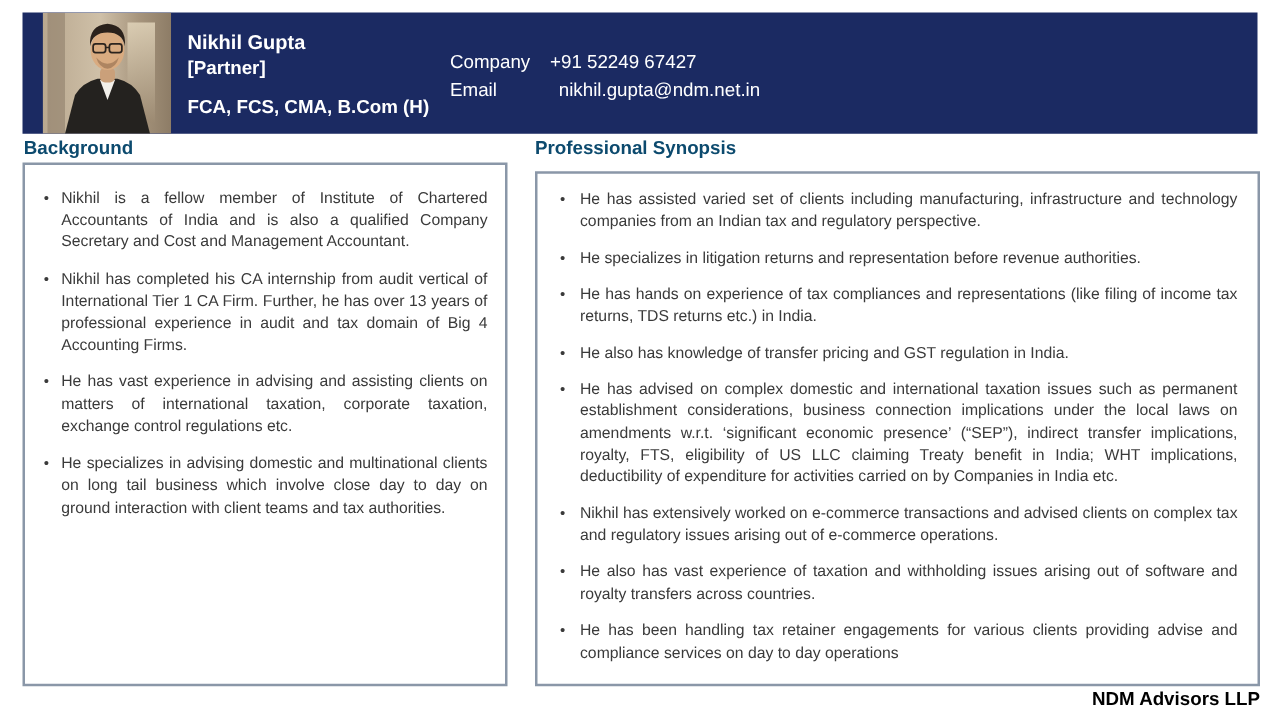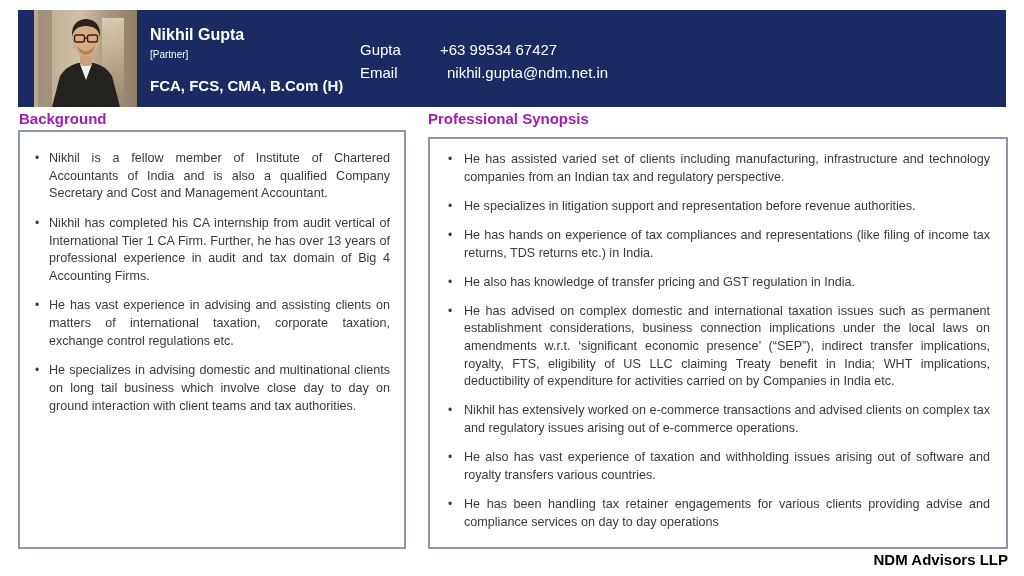--- a/index.html
+++ b/index.html
@@ -29,21 +29,21 @@
 
   .name-block {
     position: absolute;
     left: 132px; top: 14px;
     color: #ffffff;
   }
   .person-name {
     font-size: 16px; font-weight: bold; line-height: 21px;
   }
   .person-title {
-    font-size: 10px; font-weight: normal; line-height: 20px;
+    font-size: 15px; font-weight: bold; line-height: 20px;
   }
   .person-credentials {
     font-size: 15px; font-weight: bold; margin-top: 12px;
   }
 
   .contact-block {
     position: absolute;
     left: 342px; top: 28px;
     color: #ffffff;
     font-size: 15px;
@@ -51,21 +51,21 @@
   .contact-row { display: flex; line-height: 23px; }
   .contact-label { width: 80px; }
   .contact-value { }
   .contact-value.email { padding-left: 7px; }
 
   
   .section-heading {
     position: absolute;
     font-size: 15px;
     font-weight: bold;
-    color: #a21caf;
+    color: #0c4a6e;
   }
   .heading-background { left: 19px; top: 110px; }
   .heading-synopsis   { left: 428px; top: 110px; }
 
   
   .content-box {
     position: absolute;
     border: 2px solid #8A97A8;
     background: #ffffff;
     box-sizing: border-box;
@@ -147,22 +147,22 @@
     </div>
 
     <div class="name-block">
       <div class="person-name">Nikhil Gupta</div>
       <div class="person-title">[Partner]</div>
       <div class="person-credentials">FCA, FCS, CMA, B.Com (H)</div>
     </div>
 
     <div class="contact-block">
       <div class="contact-row">
-        <span class="contact-label">Gupta</span>
-        <span class="contact-value">+63 99534 67427</span>
+        <span class="contact-label">Company</span>
+        <span class="contact-value">+91 52249 67427</span>
       </div>
       <div class="contact-row">
         <span class="contact-label">Email</span>
         <span class="contact-value email">nikhil.gupta@ndm.net.in</span>
       </div>
     </div>
   </div>
 
   <div class="section-heading heading-background">Background</div>
   <div class="section-heading heading-synopsis">Professional Synopsis</div>
@@ -172,25 +172,25 @@
       <li>Nikhil is a fellow member of Institute of Chartered Accountants of India and is also a qualified Company Secretary and Cost and Management Accountant.</li>
       <li>Nikhil has completed his CA internship from audit vertical of International Tier 1 CA Firm. Further, he has over 13 years of professional experience in audit and tax domain of Big 4 Accounting Firms.</li>
       <li>He has vast experience in advising and assisting clients on matters of international taxation, corporate taxation, exchange control regulations etc.</li>
       <li>He specializes in advising domestic and multinational clients on long tail business which involve close day to day on ground interaction with client teams and tax authorities.</li>
     </ul>
   </div>
 
   <div class="content-box box-right">
     <ul class="bullet-list">
       <li>He has assisted varied set of clients including manufacturing, infrastructure and technology companies from an Indian tax and regulatory perspective.</li>
-      <li>He specializes in litigation support and representation before revenue authorities.</li>
+      <li>He specializes in litigation returns and representation before revenue authorities.</li>
       <li>He has hands on experience of tax compliances and representations (like filing of income tax returns, TDS returns etc.) in India.</li>
       <li>He also has knowledge of transfer pricing and GST regulation in India.</li>
       <li>He has advised on complex domestic and international taxation issues such as permanent establishment considerations, business connection implications under the local laws on amendments w.r.t. ‘significant economic presence’ (“SEP”), indirect transfer implications, royalty, FTS, eligibility of US LLC claiming Treaty benefit in India; WHT implications, deductibility of expenditure for activities carried on by Companies in India etc.</li>
       <li>Nikhil has extensively worked on e-commerce transactions and advised clients on complex tax and regulatory issues arising out of e-commerce operations.</li>
-      <li>He also has vast experience of taxation and withholding issues arising out of software and royalty transfers various countries.</li>
+      <li>He also has vast experience of taxation and withholding issues arising out of software and royalty transfers across countries.</li>
       <li>He has been handling tax retainer engagements for various clients providing advise and compliance services on day to day operations</li>
     </ul>
   </div>
 
   <div class="footer-company">NDM Advisors LLP</div>
 
 </div>
 
 </body></html>

